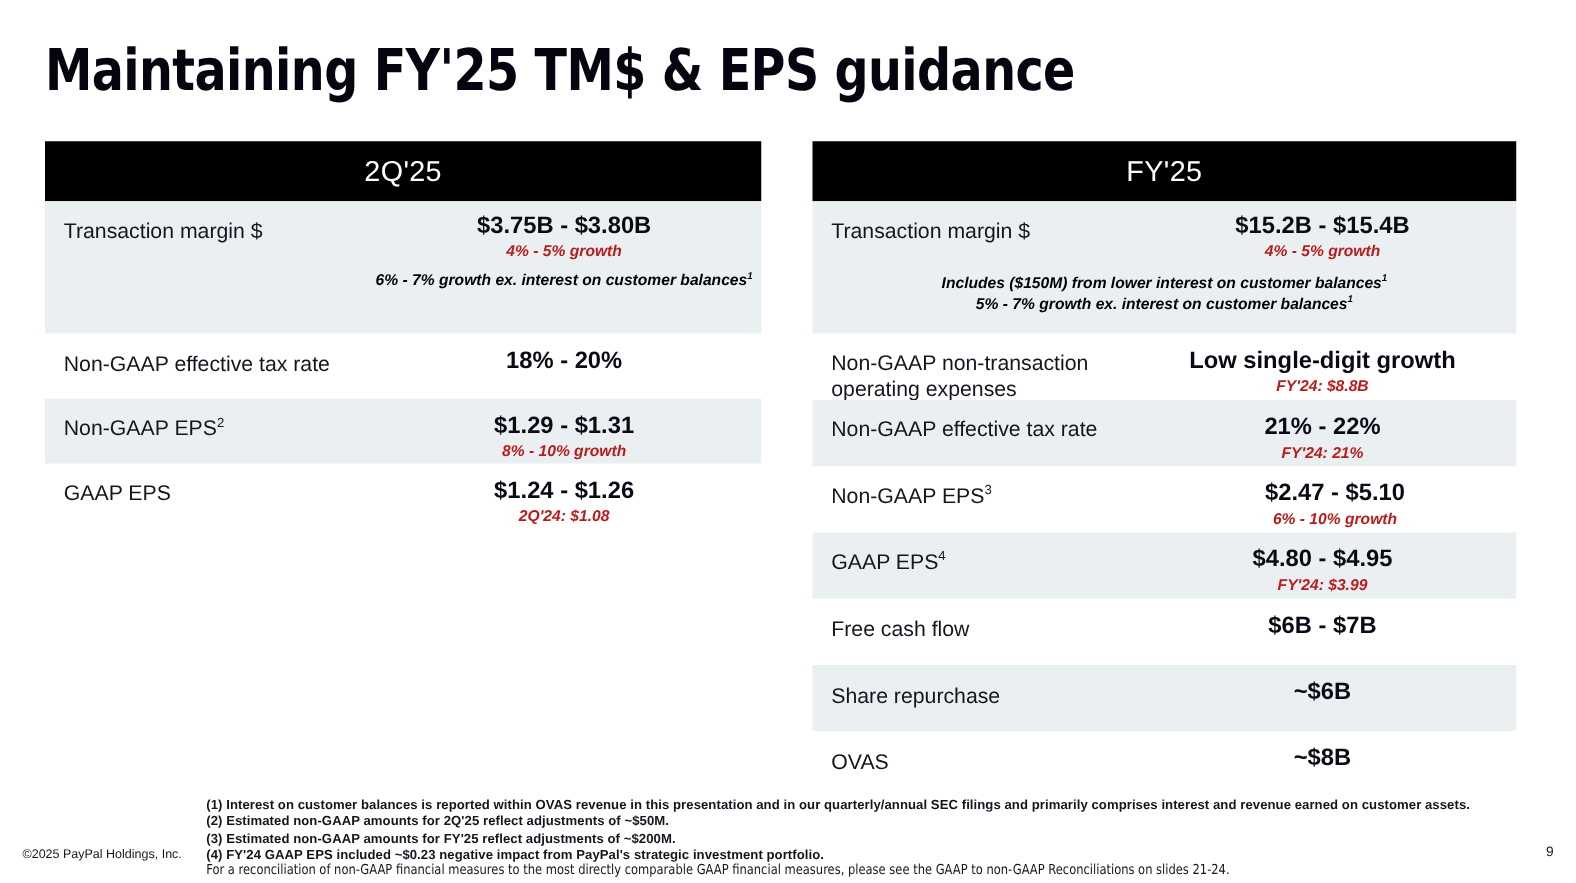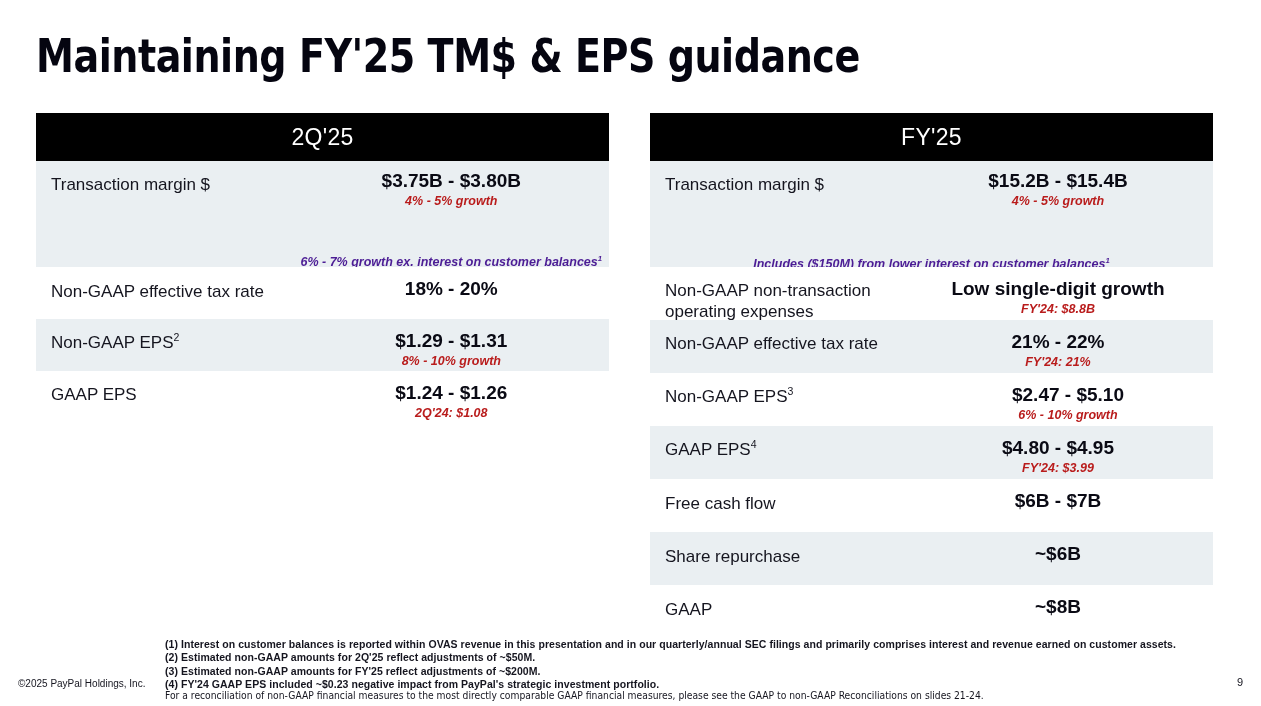--- a/index.html
+++ b/index.html
@@ -82,23 +82,22 @@
     line-height:1.25;
     margin-top:1px;
   }
   .row .fullnote{
     position:absolute;
     left:0;right:0;
     text-align:center;
     font-size:12.5px;
     font-style:italic;
     font-weight:bold;
-    color:#4c1d95;
+    color:#000000;
     line-height:1.35;
-    margin-top:38px;
   }
   sup{font-size:0.62em; vertical-align:super; line-height:0;}
 
   
   .footnotes{
     position:absolute;
     left:165px; top:638px;
     font-size:10.5px;
     font-weight:bold;
     color:#15151f;
@@ -221,21 +220,21 @@
             <div class="v-main">$6B - $7B</div>
           </div>
         </div>
         <div class="row shaded" style="height: 53px;">
           <div class="label" style="padding-top: 15px;">Share repurchase</div>
           <div class="value" style="padding-top: 11px;">
             <div class="v-main">~$6B</div>
           </div>
         </div>
         <div class="row plain" style="height: 53px;">
-          <div class="label" style="padding-top: 15px;">GAAP</div>
+          <div class="label" style="padding-top: 15px;">OVAS</div>
           <div class="value" style="padding-top: 11px;">
             <div class="v-main">~$8B</div>
           </div>
         </div>
       </div>
   </div>
 
   <div class="footnotes" id="footnotes">
       <div>(1) Interest on customer balances is reported within OVAS revenue in this presentation and in our quarterly/annual SEC filings and primarily comprises interest and revenue earned on customer assets.</div>
       <div>(2) Estimated non-GAAP amounts for 2Q'25 reflect adjustments of ~$50M.</div>

